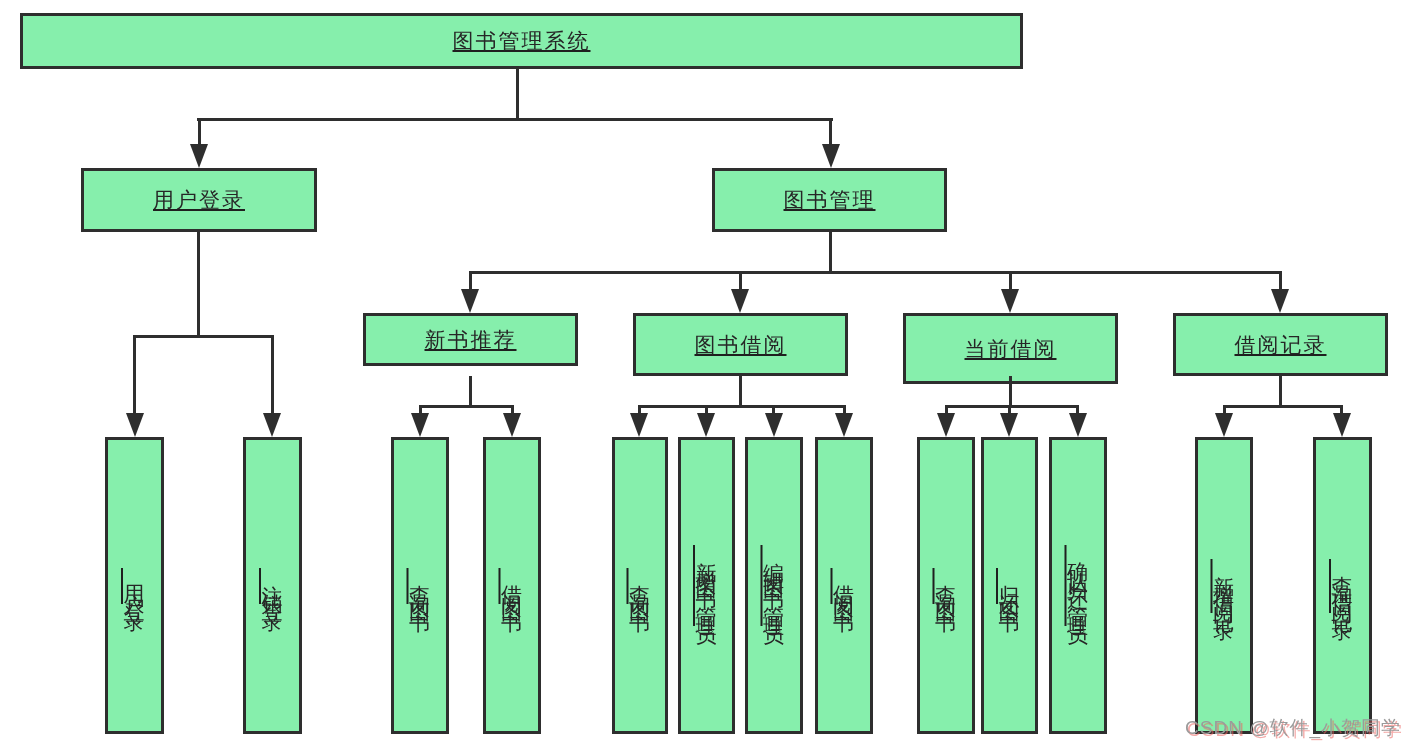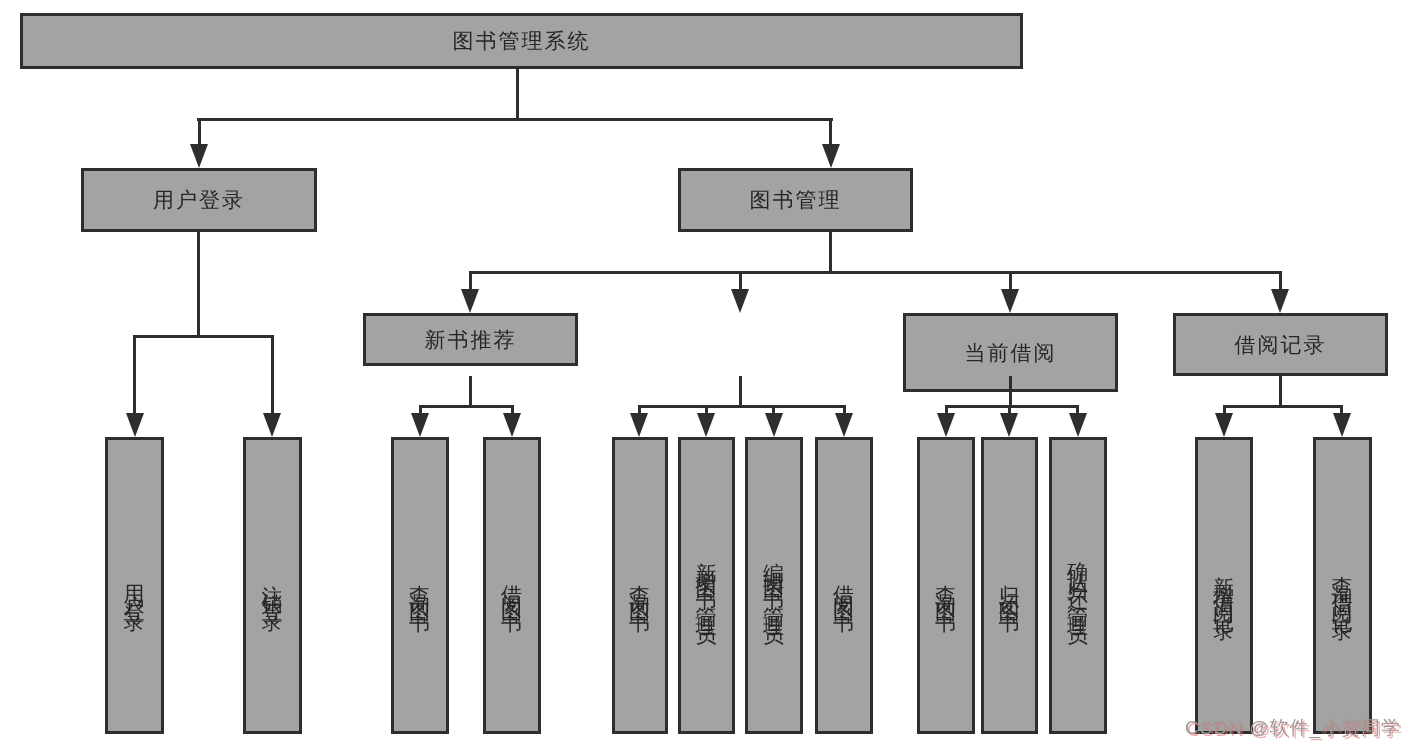--- a/index.html
+++ b/index.html
@@ -7,23 +7,24 @@
     position:relative;
     width:1405px;height:747px;
     background:#ffffff;
     font-family:"Liberation Sans","DejaVu Sans",sans-serif;
     color:#1f1f1f;
     overflow:hidden;
   }
   .box{
     position:absolute;
     border:3px solid #2e2e2e;
-    background:#a3a3a3;
+    background:#86efac;
     display:flex;align-items:center;justify-content:center;
     box-sizing:border-box;
+    text-decoration:underline;
   }
   .hbox span{
     font-size:21px;
     letter-spacing:2px;
     color:#262626;
     white-space:nowrap;
   }
   .vbox span{
     writing-mode:vertical-rl;
     text-orientation:mixed;
@@ -63,21 +64,21 @@
   <div class="ln" style="left:516px;top:69px;width:3px;height:52px;"></div>
   <div class="ln" style="left:197px;top:118px;width:636px;height:3px;"></div>
   <div class="ln" style="left:198px;top:118px;width:3px;height:28px;"></div>
   <div class="ah" style="left:190px;top:144px;"></div>
   <div class="ln" style="left:829px;top:118px;width:3px;height:28px;"></div>
   <div class="ah" style="left:822px;top:144px;"></div>
 
   <div class="box hbox" style="left:81px;top:168px;width:236px;height:64px;">
     <span>用户登录</span>
   </div>
-  <div class="box hbox" style="left:678px;top:168px;width:235px;height:64px;">
+  <div class="box hbox" style="left:712px;top:168px;width:235px;height:64px;">
     <span>图书管理</span>
   </div>
 
   <div class="ln" style="left:197px;top:232px;width:3px;height:105px;"></div>
   <div class="ln" style="left:133px;top:335px;width:141px;height:3px;"></div>
   <div class="ln" style="left:133px;top:335px;width:3px;height:80px;"></div>
   <div class="ah" style="left:126px;top:413px;"></div>
   <div class="ln" style="left:271px;top:335px;width:3px;height:80px;"></div>
   <div class="ah" style="left:263px;top:413px;"></div>
 
@@ -88,21 +89,24 @@
   <div class="ln" style="left:739px;top:271px;width:3px;height:20px;"></div>
   <div class="ah" style="left:731px;top:289px;"></div>
   <div class="ln" style="left:1009px;top:271px;width:3px;height:20px;"></div>
   <div class="ah" style="left:1001px;top:289px;"></div>
   <div class="ln" style="left:1279px;top:271px;width:3px;height:20px;"></div>
   <div class="ah" style="left:1271px;top:289px;"></div>
 
   <div class="box hbox" style="left:363px;top:313px;width:215px;height:53px;">
     <span>新书推荐</span>
   </div>
-  <div class="box hbox" style="left:903px;top:313px;width:215px;height:79px;">
+  <div class="box hbox" style="left:633px;top:313px;width:215px;height:63px;">
+    <span>图书借阅</span>
+  </div>
+  <div class="box hbox" style="left:903px;top:313px;width:215px;height:71px;">
     <span>当前借阅</span>
   </div>
   <div class="box hbox" style="left:1173px;top:313px;width:215px;height:63px;">
     <span>借阅记录</span>
   </div>
 
   <div class="ln" style="left:469px;top:376px;width:3px;height:31px;"></div>
   <div class="ln" style="left:419px;top:405px;width:95px;height:3px;"></div>
   <div class="ln" style="left:419px;top:405px;width:3px;height:10px;"></div>
   <div class="ah" style="left:411px;top:413px;"></div>

